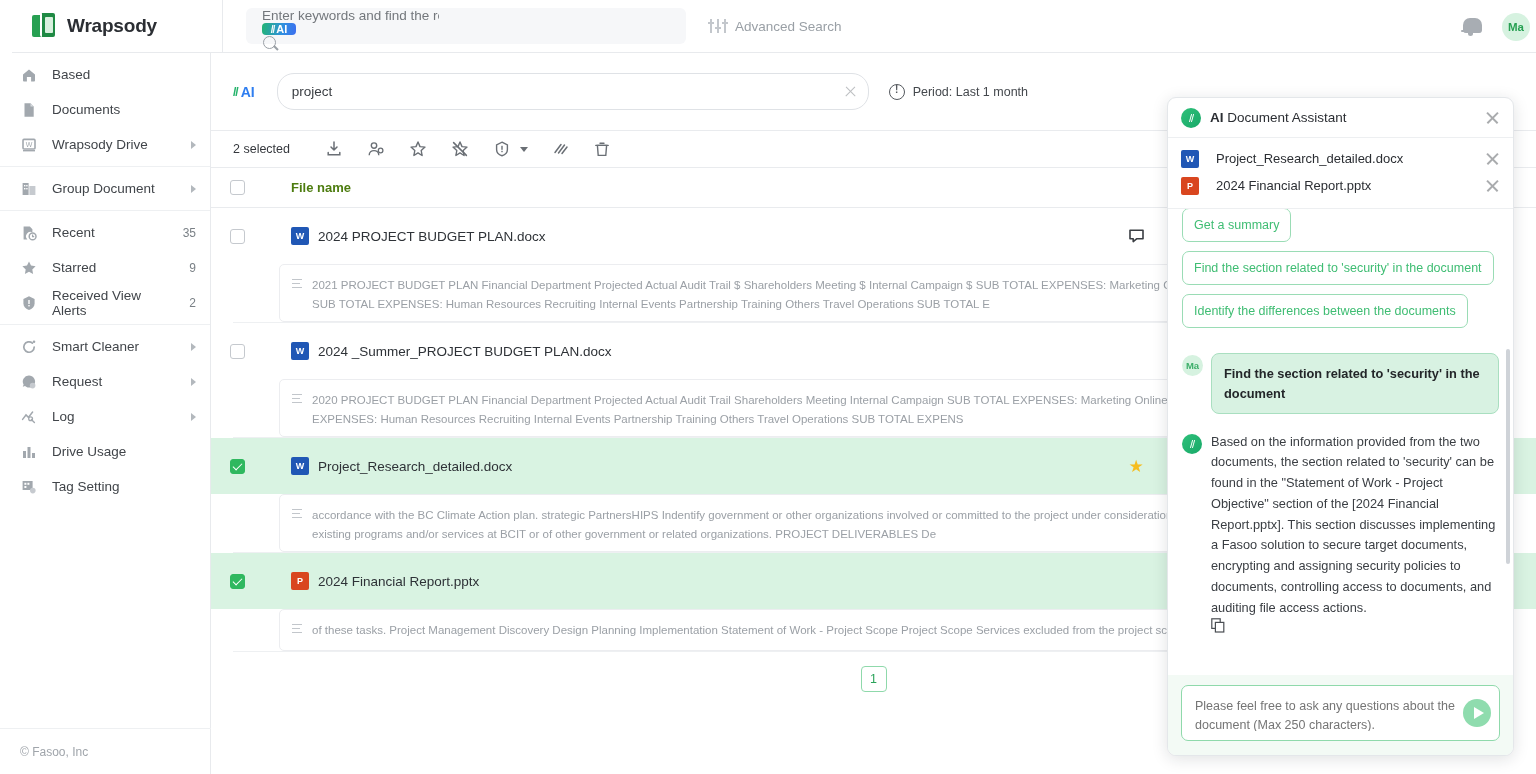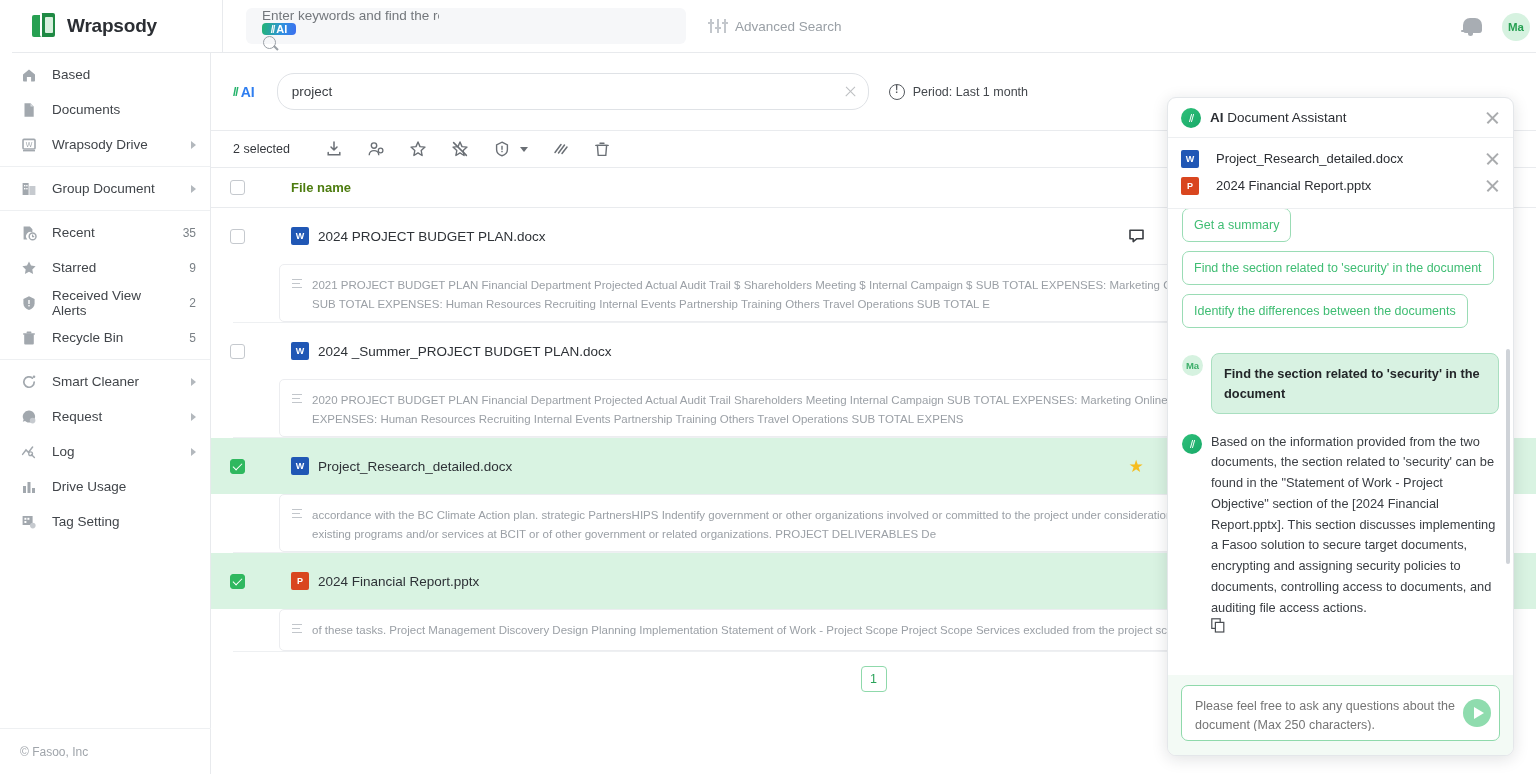--- a/index.html
+++ b/index.html
@@ -428,31 +428,20 @@
       <div class="nav-item">
         <span class="nav-icon">
           <svg width="18" height="18" viewBox="0 0 18 18">
               <path d="M9 2.2 14.6 5v4.6c0 3.2-2.3 5.4-5.6 6.3-3.3-.9-5.6-3.1-5.6-6.3V5Z" fill="#a2a8ae"></path>
               <rect x="8.3" y="6" width="1.4" height="4" fill="#fff"></rect>
               <rect x="8.3" y="11" width="1.4" height="1.4" fill="#fff"></rect>
             </svg>
         </span>
         <span class="nav-label">Received View Alerts</span>
         <span class="nav-count">2</span>
-      </div>
-      <div class="nav-item">
-        <span class="nav-icon">
-          <svg width="18" height="18" viewBox="0 0 18 18">
-              <rect x="4.2" y="5" width="9.6" height="10.4" rx="1" fill="#a2a8ae"></rect>
-              <rect x="6.6" y="2.6" width="4.8" height="1.8" rx=".6" fill="#a2a8ae"></rect>
-              <rect x="3" y="4.2" width="12" height="1.5" rx=".7" fill="#a2a8ae"></rect>
-            </svg>
-        </span>
-        <span class="nav-label">Recycle Bin</span>
-        <span class="nav-count">5</span>
       </div>
     </div>
 
     <div class="nav-group no-border">
       <div class="nav-item">
         <span class="nav-icon">
           <svg width="18" height="18" viewBox="0 0 18 18">
               <path d="M14.2 9a5.2 5.2 0 1 1-1.8-3.9" fill="none" stroke="#a2a8ae" stroke-width="1.7" stroke-linecap="round"></path>
               <circle cx="14" cy="3.8" r="1.3" fill="#a2a8ae"></circle>
             </svg>

